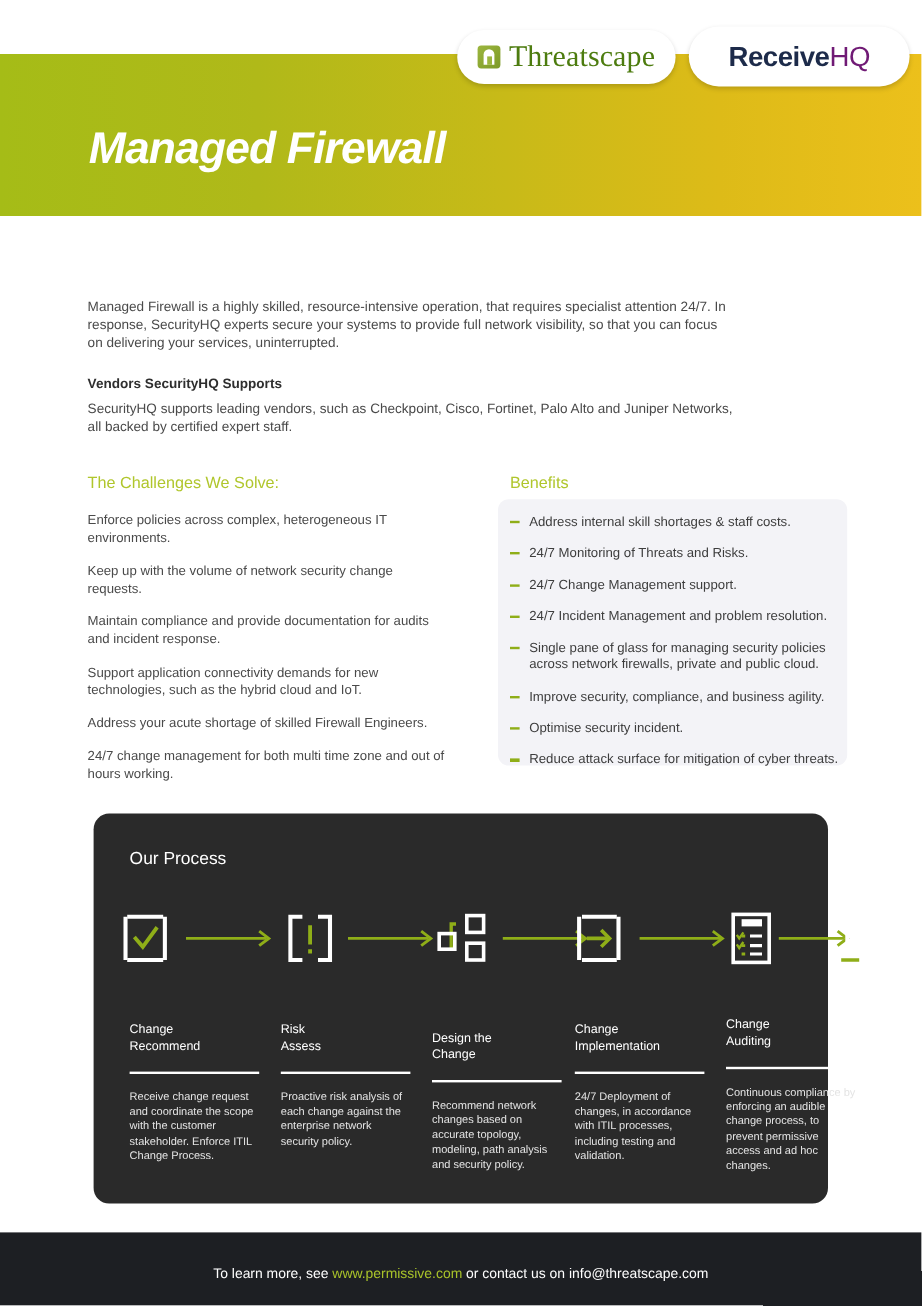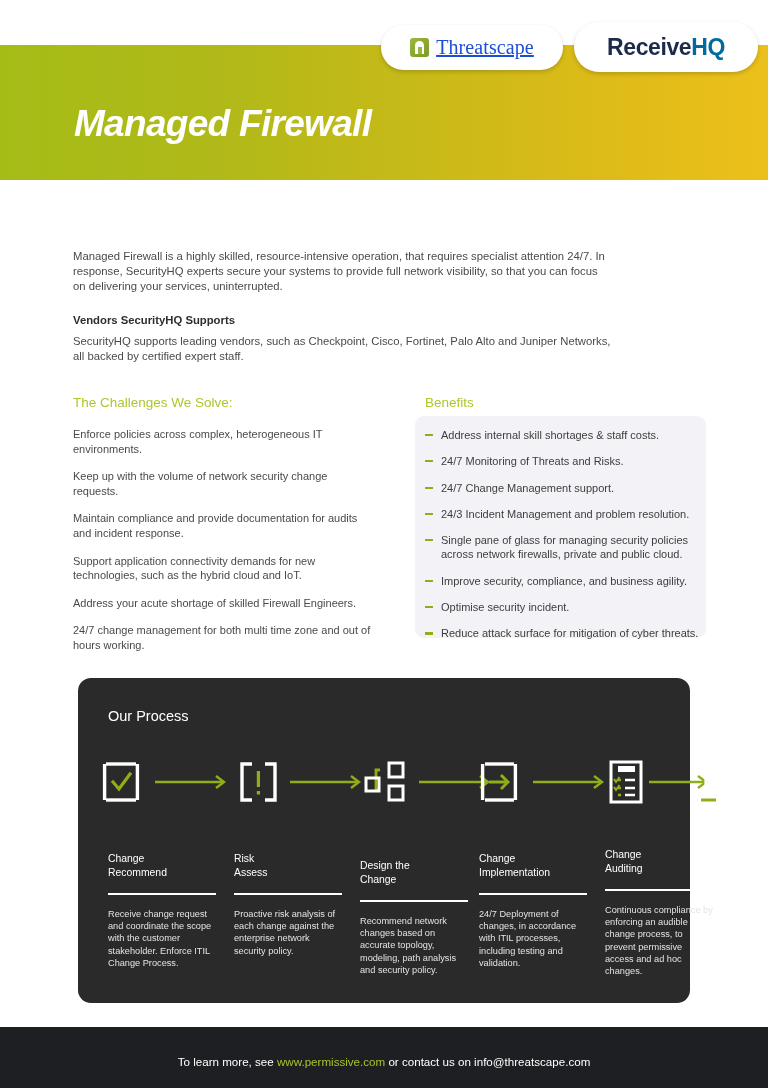--- a/index.html
+++ b/index.html
@@ -70,35 +70,34 @@
   }
   .ts-mark::after {
     content: "";
     position: absolute;
     left: 7.5px; top: 9px;
     width: 4px; height: 7px;
     background: #9cb63e;
   }
   .ts-word {
     font-family: "Liberation Serif", serif;
-    font-size: 20px;
-    color: #1d4ed8;
+    font-size: 25px;
+    color: #4d7c0f;
     letter-spacing: 0.1px;
-    text-decoration: underline;
   }
   .shq-security {
     font-size: 23px;
     font-weight: bold;
     color: #1d2b4a;
     letter-spacing: -0.4px;
   }
   .shq-hq {
     font-size: 23px;
-    font-weight: bold;
-    color: #0369a1;
+    font-weight: normal;
+    color: #701a75;
     letter-spacing: -0.4px;
   }
 
   
   .intro {
     position: absolute;
     left: 73px; top: 249px;
     width: 540px;
     font-size: 11.3px;
     line-height: 15.2px;
@@ -284,21 +283,21 @@
   </div>
 
   <div class="col-right">
     <div class="sec-head">Benefits</div>
   </div>
   <div class="benefits-card"></div>
   <div class="benefit-list">
     <div class="benefit"><span class="dash"></span><span>Address internal skill shortages &amp; staff costs.</span></div>
     <div class="benefit"><span class="dash"></span><span>24/7 Monitoring of Threats and Risks.</span></div>
     <div class="benefit"><span class="dash"></span><span>24/7 Change Management support.</span></div>
-    <div class="benefit"><span class="dash"></span><span>24/3 Incident Management and problem resolution.</span></div>
+    <div class="benefit"><span class="dash"></span><span>24/7 Incident Management and problem resolution.</span></div>
     <div class="benefit"><span class="dash"></span><span>Single pane of glass for managing security policies across network firewalls, private and public cloud.</span></div>
     <div class="benefit"><span class="dash"></span><span>Improve security, compliance, and business agility.</span></div>
     <div class="benefit"><span class="dash"></span><span>Optimise security incident.</span></div>
     <div class="benefit"><span class="dash"></span><span>Reduce attack surface for mitigation of cyber threats.</span></div>
   </div>
 
   <div class="process-panel"></div>
   <div class="process-title">Our Process</div>
 
   <div class="icon-row">

